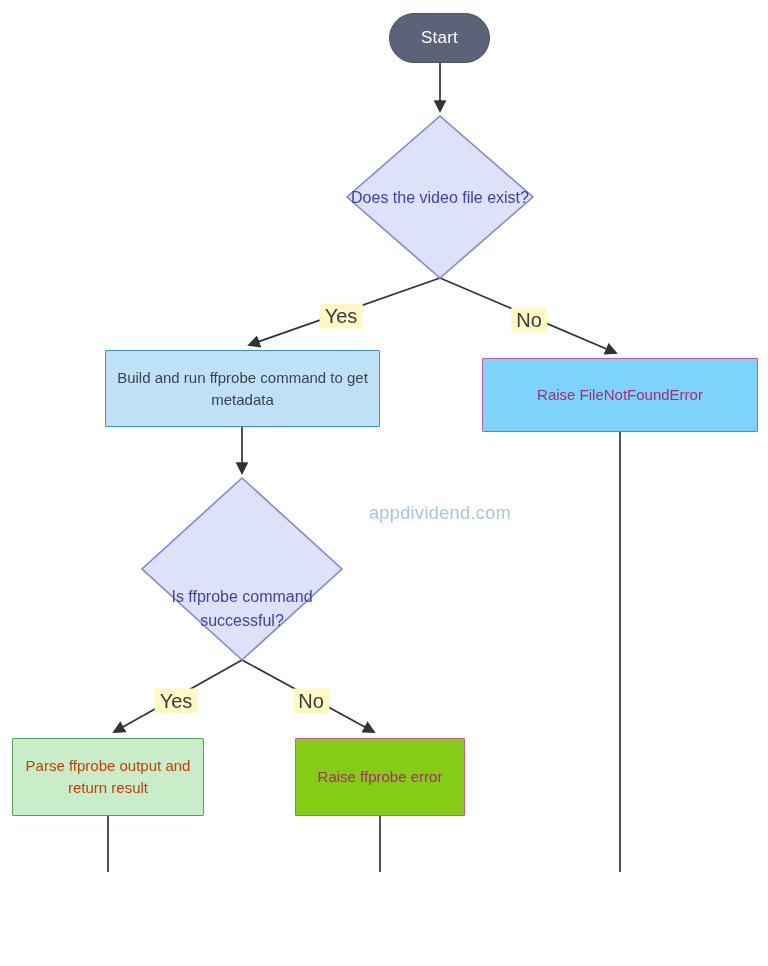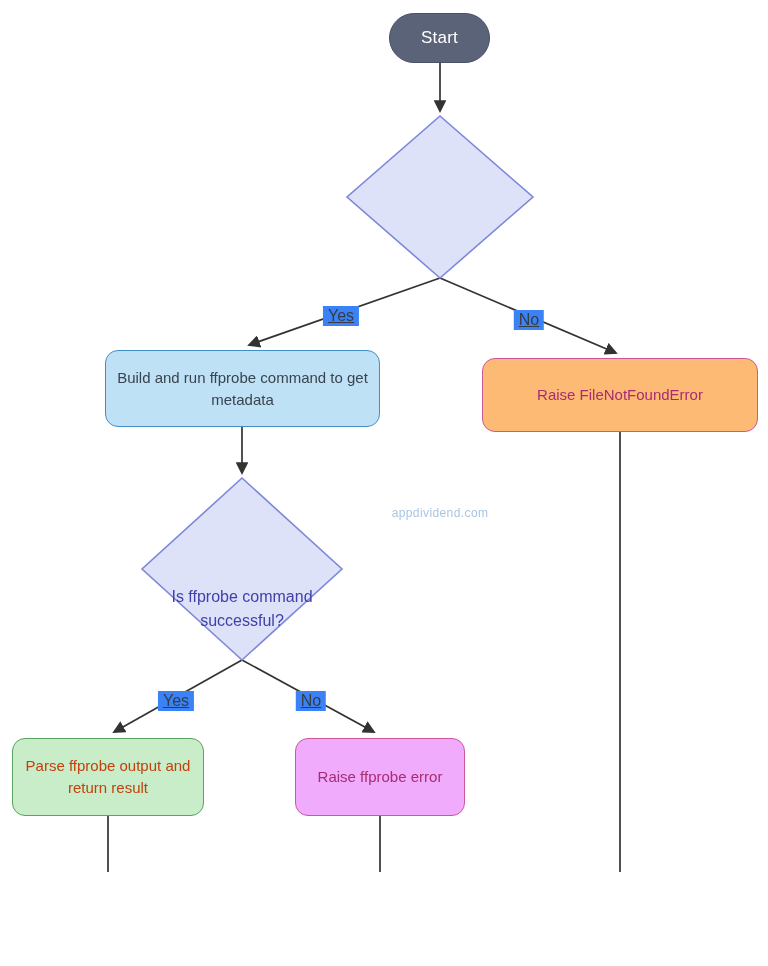--- a/index.html
+++ b/index.html
@@ -15,52 +15,52 @@
     background:#5a6378;border:1.5px solid #49526a;border-radius:27px;
     color:#ffffff;font-size:17px;letter-spacing:.2px;box-sizing:border-box;
   }
   .pill-start{left:389px;top:13px;width:101px;height:50px;}
   .pill-end{left:437px;top:900px;width:103px;height:53px;}
 
   
   .box{
     position:absolute;display:flex;align-items:center;justify-content:center;
     text-align:center;font-size:15px;line-height:1.45;box-sizing:border-box;
-    padding:6px 10px;border-radius:13px;
+    padding:6px 10px;border-radius:1px;
   }
   .box-blue{left:105px;top:350px;width:275px;height:77px;
     background:#bfe1f6;border:1.7px solid #4190c5;color:#39444e;}
   .box-pink1{left:482px;top:358px;width:276px;height:74px;
-    background:#fdba74;border:1.7px solid #cc5899;color:#a82c6f;}
+    background:#7dd3fc;border:1.7px solid #cc5899;color:#a82c6f;}
   .box-green{left:12px;top:738px;width:192px;height:78px;
     background:#c9ecc9;border:1.7px solid #57a45e;color:#c2410c;}
   .box-pink2{left:295px;top:738px;width:170px;height:78px;
-    background:#f0abfc;border:1.7px solid #cc5899;color:#a82c6f;}
+    background:#84cc16;border:1.7px solid #cc5899;color:#a82c6f;}
 
   
   .diamond-label{
     position:absolute;transform:translate(-50%,-50%);width:185px;
     text-align:center;color:#4040ab;font-size:16px;line-height:1.5;
   }
   .diamond-label-1{left:440px;top:198px;}
   .diamond-label-2{left:242px;top:569px;margin-top:40px;}
 
   
   .edge-label{
     position:absolute;transform:translate(-50%,-50%);
-    background:#3b82f6;padding:1px 5px;color:#363c42;font-size:16px;text-decoration:underline;
+    background:#fef9c3;padding:1px 5px;color:#363c42;font-size:20px;
   }
   .edge-label-yes1{left:341px;top:316px;}
   .edge-label-no1{left:529px;top:320px;}
   .edge-label-yes2{left:176px;top:701px;}
   .edge-label-no2{left:311px;top:701px;}
 
   .watermark{
     position:absolute;left:440px;top:513px;transform:translate(-50%,-50%);
-    color:#a9c4e3;font-size:12px;letter-spacing:.4px;
+    color:#a9c4e3;font-size:18px;letter-spacing:.4px;
   }
 </style>
 </head>
 <body>
 
 <div class="canvas">
 
   <svg class="edges-svg" viewBox="0 0 768 966" xmlns="http://www.w3.org/2000/svg">
     <defs>
       <marker id="arrow" viewBox="0 0 10 10" refX="8.5" refY="5" markerWidth="7.5" markerHeight="7.5" orient="auto-start-reverse">
@@ -83,20 +83,21 @@
     <g>
       <polygon points="440,116 533,197 440,278 347,197" fill="#dde2f9" stroke="#7d87da" stroke-width="1.6"></polygon>
       <polygon points="242,478 342,569 242,660 142,569" fill="#dde2f9" stroke="#7d87da" stroke-width="1.6"></polygon>
     </g>
   </svg>
 
   <div class="pill pill-start">
     <span>Start</span>
   </div>
 
+  <div class="diamond-label diamond-label-1">Does the video file exist?</div>
   <div class="diamond-label diamond-label-2">Is ffprobe command successful?</div>
 
   <div class="box box-blue">
     <span>Build and run ffprobe command to get metadata</span>
   </div>
   <div class="box box-pink1">
     <span>Raise FileNotFoundError</span>
   </div>
   <div class="box box-green">
     <span>Parse ffprobe output and return result</span>

